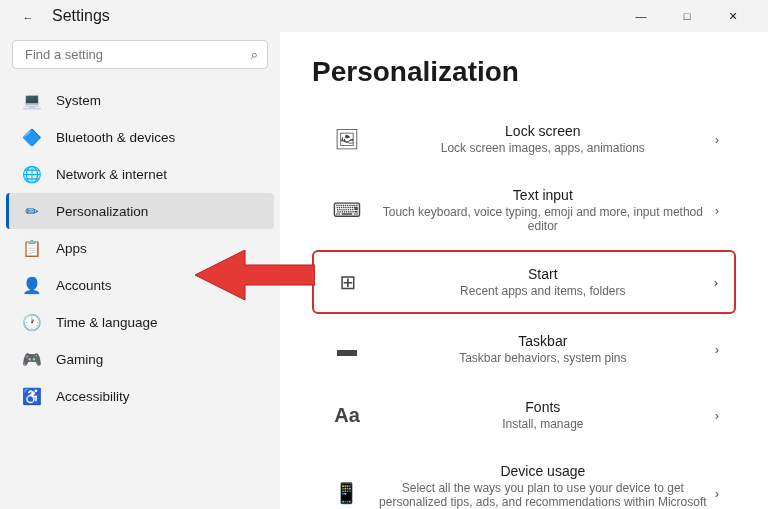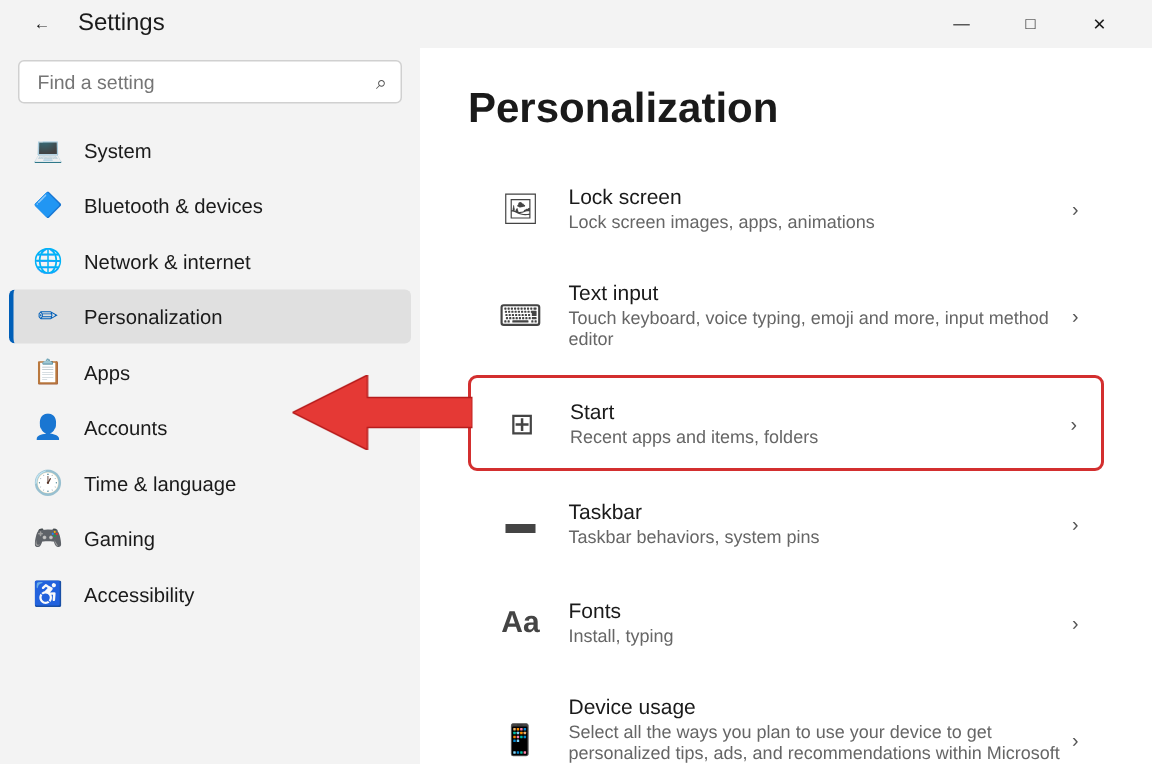--- a/index.html
+++ b/index.html
@@ -149,20 +149,21 @@
       display: flex;
       align-items: center;
       justify-content: center;
       flex-shrink: 0;
       margin-right: 14px;
       font-size: 20px;
       color: #444;
     }
     .settings-item-text {
       flex: 1;
+      text-align: center;
     }
     .settings-item-title {
       font-size: 14px;
       font-weight: 500;
       color: #1a1a1a;
     }
     .settings-item-desc {
       font-size: 12px;
       color: #666;
       margin-top: 2px;
@@ -282,21 +283,21 @@
           <div class="settings-item-text">
             <div class="settings-item-title">Taskbar</div>
             <div class="settings-item-desc">Taskbar behaviors, system pins</div>
           </div>
           <span class="settings-item-chevron">›</span>
         </div>
         <div class="settings-item">
           <div class="settings-item-icon" style="font-weight: 700; font-size: 20px;">Aa</div>
           <div class="settings-item-text">
             <div class="settings-item-title">Fonts</div>
-            <div class="settings-item-desc">Install, typing</div>
+            <div class="settings-item-desc">Install, manage</div>
           </div>
           <span class="settings-item-chevron">›</span>
         </div>
         <div class="settings-item">
           <div class="settings-item-icon">📱</div>
           <div class="settings-item-text">
             <div class="settings-item-title">Device usage</div>
             <div class="settings-item-desc">Select all the ways you plan to use your device to get personalized tips, ads, and recommendations within Microsoft experiences.</div>
           </div>
           <span class="settings-item-chevron">›</span>

